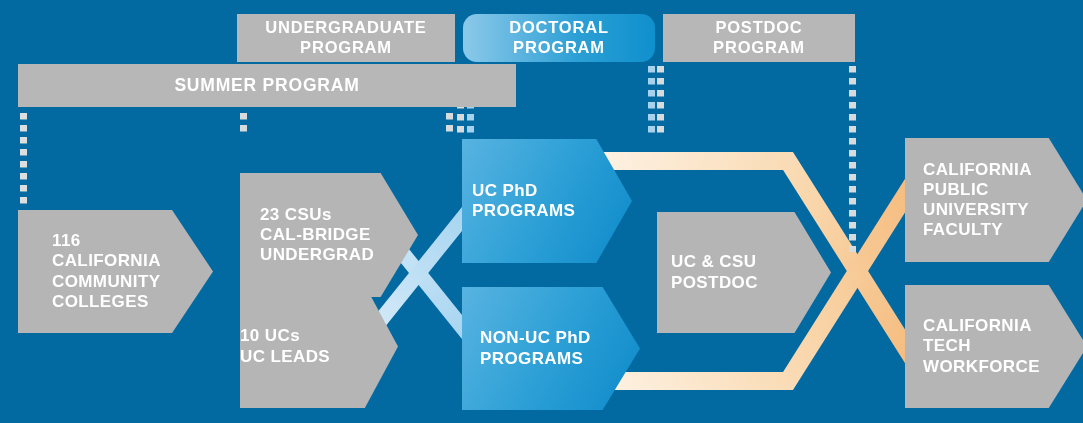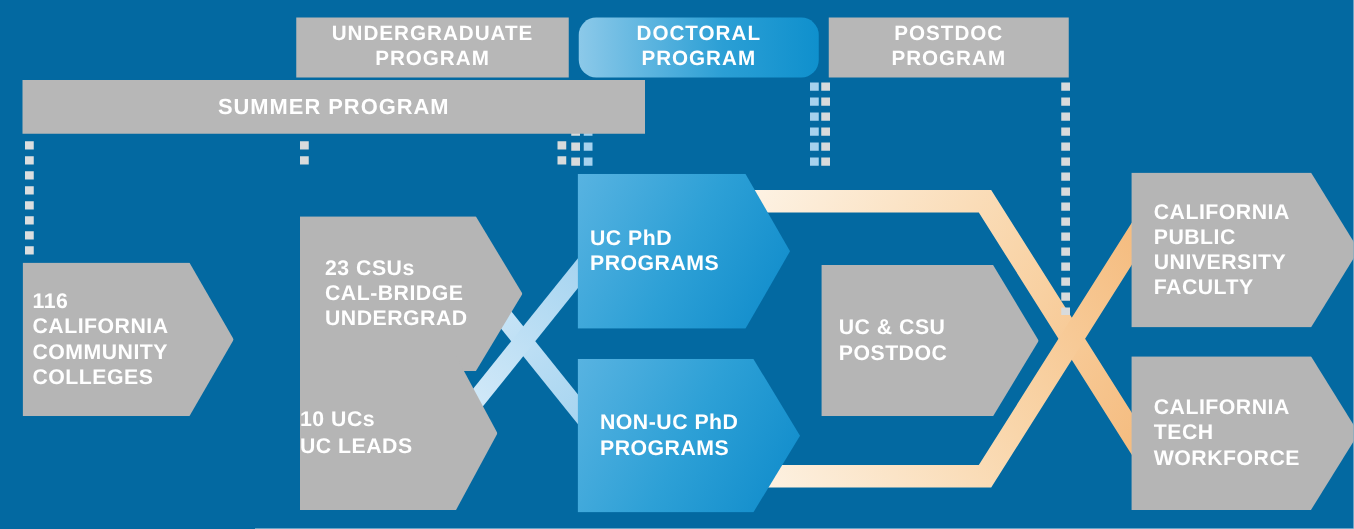--- a/index.html
+++ b/index.html
@@ -19,21 +19,21 @@
     background:linear-gradient(90deg,#8cc9e9 0%,#2b9fd5 60%,#0f90cd 100%);border-radius:14px;}
   .hdr-postdoc{left:663px;top:14px;width:192px;height:48px;}
   .node{
     position:absolute;display:flex;align-items:center;
     color:#ffffff;font-weight:bold;font-size:17px;line-height:1.18;
     letter-spacing:0.4px;white-space:pre-line;background:#b5b5b5;
     clip-path:polygon(0% 0%,79% 0%,100% 50%,79% 100%,0% 100%);
   }
   .node .label{display:block;}
   .node-blue{background:linear-gradient(118deg,#58b3e1 0%,#2da0d6 50%,#0d8aca 100%);}
-  .n-ccc{left:18px;top:210px;width:161px;height:123px;padding-left:8px;}
+  .n-ccc{left:18px;top:210px;width:161px;height:123px;padding-left:34px;}
   .n-csu{left:240px;top:137px;width:158px;height:124px;padding-left:20px;margin-top:36px;}
   .n-ucs{left:240px;top:285px;width:158px;height:123px;}
   .n-ucphd{left:462px;top:139px;width:160px;height:124px;padding-left:10px;}
   .n-nonuc{left:462px;top:287px;width:160px;height:123px;padding-left:18px;}
   .n-postdoc{left:657px;top:212px;width:160px;height:121px;padding-left:14px;}
   .n-faculty{left:905px;top:138px;width:164px;height:124px;padding-left:18px;}
   .n-tech{left:905px;top:285px;width:164px;height:123px;padding-left:18px;}
 </style>
 </head>
 <body>

